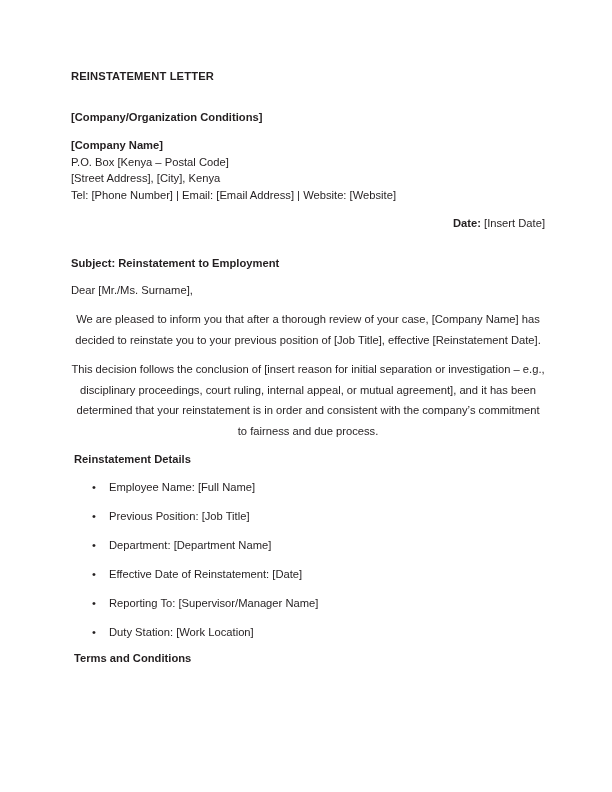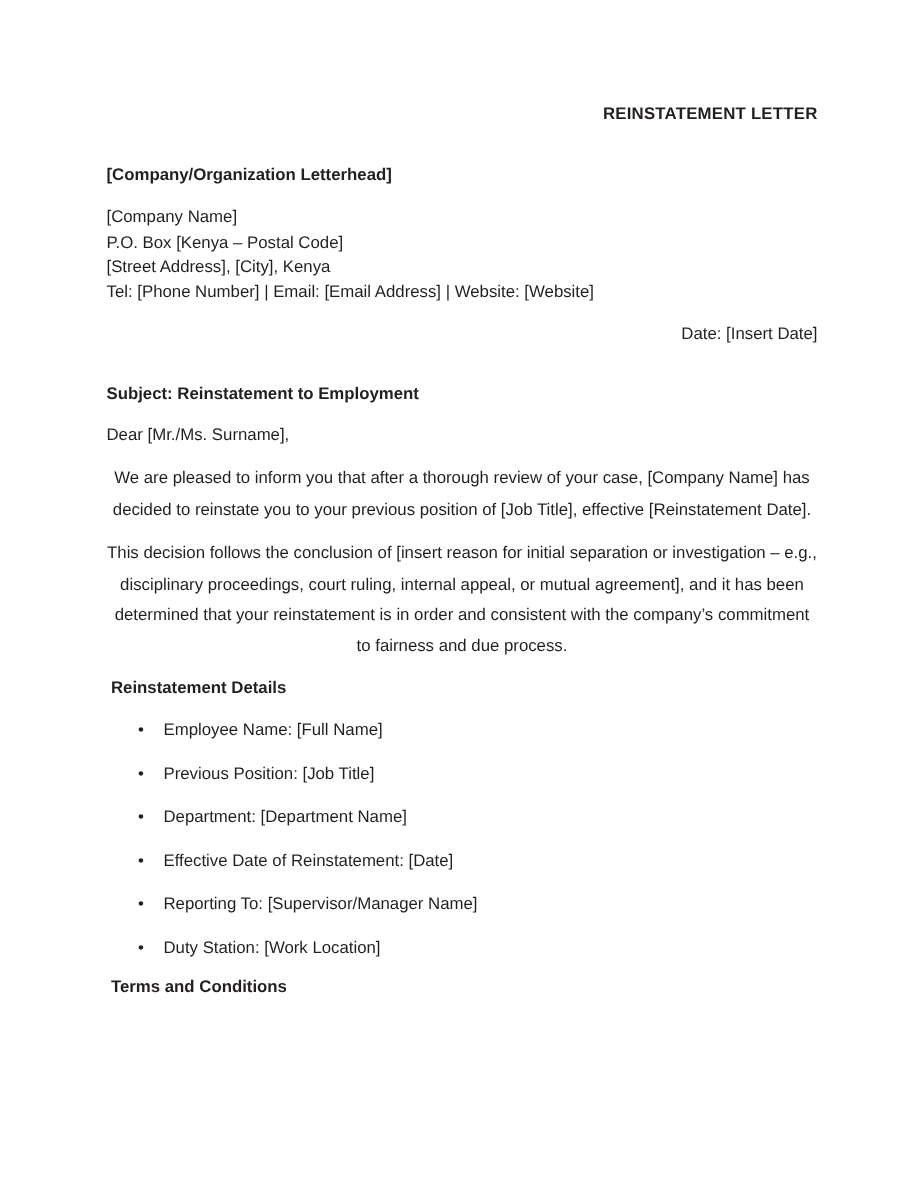--- a/index.html
+++ b/index.html
@@ -27,40 +27,39 @@
   }
 
   
   .line {
     font-size: 11.2px;
     line-height: 16px;
     color: #231f20;
     white-space: pre-wrap;
   }
   .bold {
-    font-weight: normal;
+    font-weight: bold;
   }
   .indent {
     padding-left: 3px;
     text-align: right;
   }
 
   
   .gap-title   { height: 25px; }
   .gap-block   { height: 12px; }
   .gap-para    { height: 11px; }
   .gap-small   { height: 9px; }
   .gap-head    { height: 10px; }
 
   .title {
     font-size: 11.2px;
     font-weight: bold;
     line-height: 16px;
     letter-spacing: 0.15px;
-    text-align: right;
   }
 
   .letterhead {
     font-size: 11.2px;
     font-weight: bold;
     line-height: 16px;
   }
 
   .addr-block .line { line-height: 16.5px; }
 
@@ -109,21 +108,21 @@
 </head>
 <body>
 
 <div class="page">
   <div class="content">
 
     <div class="title">REINSTATEMENT LETTER</div>
 
     <div class="gap-title"></div>
 
-    <div class="letterhead">[Company/Organization Letterhead]</div>
+    <div class="letterhead">[Company/Organization Conditions]</div>
 
     <div class="gap-block"></div>
 
     <div class="addr-block">
       <div class="line bold">[Company Name]</div>
       <div class="line">P.O. Box [Kenya – Postal Code]</div>
       <div class="line">[Street Address], [City], Kenya</div>
       <div class="line">Tel: [Phone Number] | Email: [Email Address] | Website: [Website]</div>
     </div>
 

